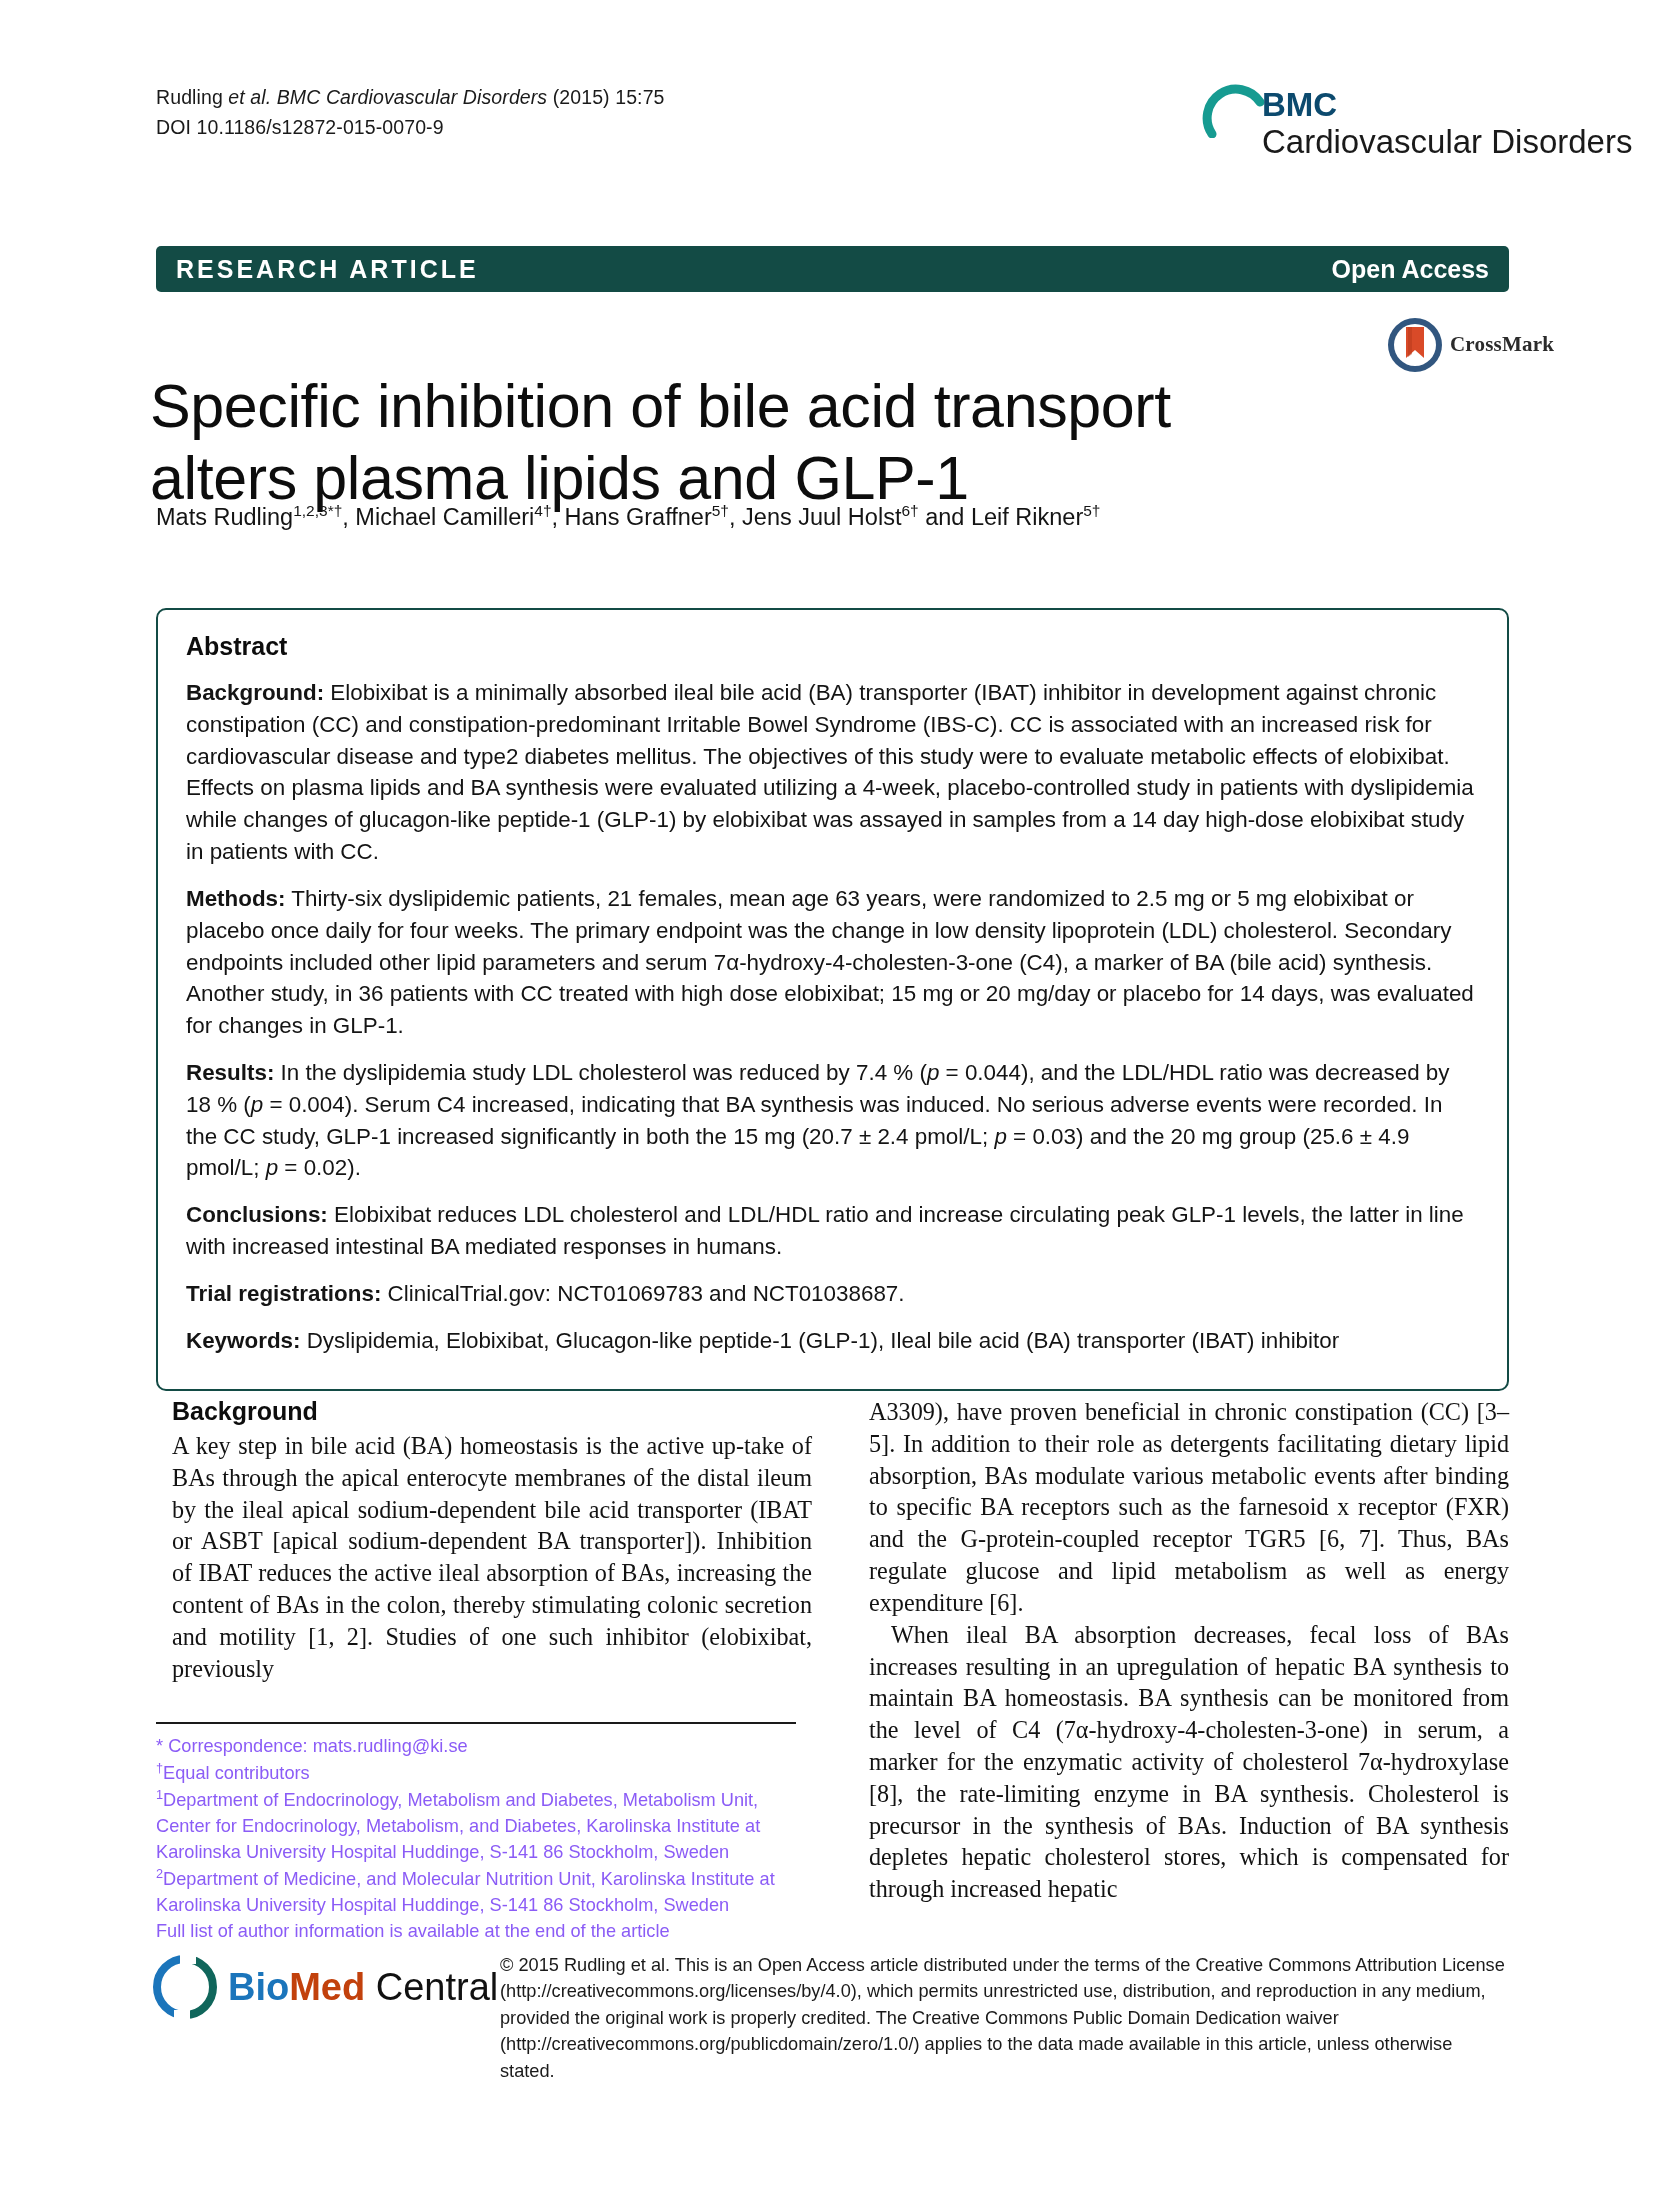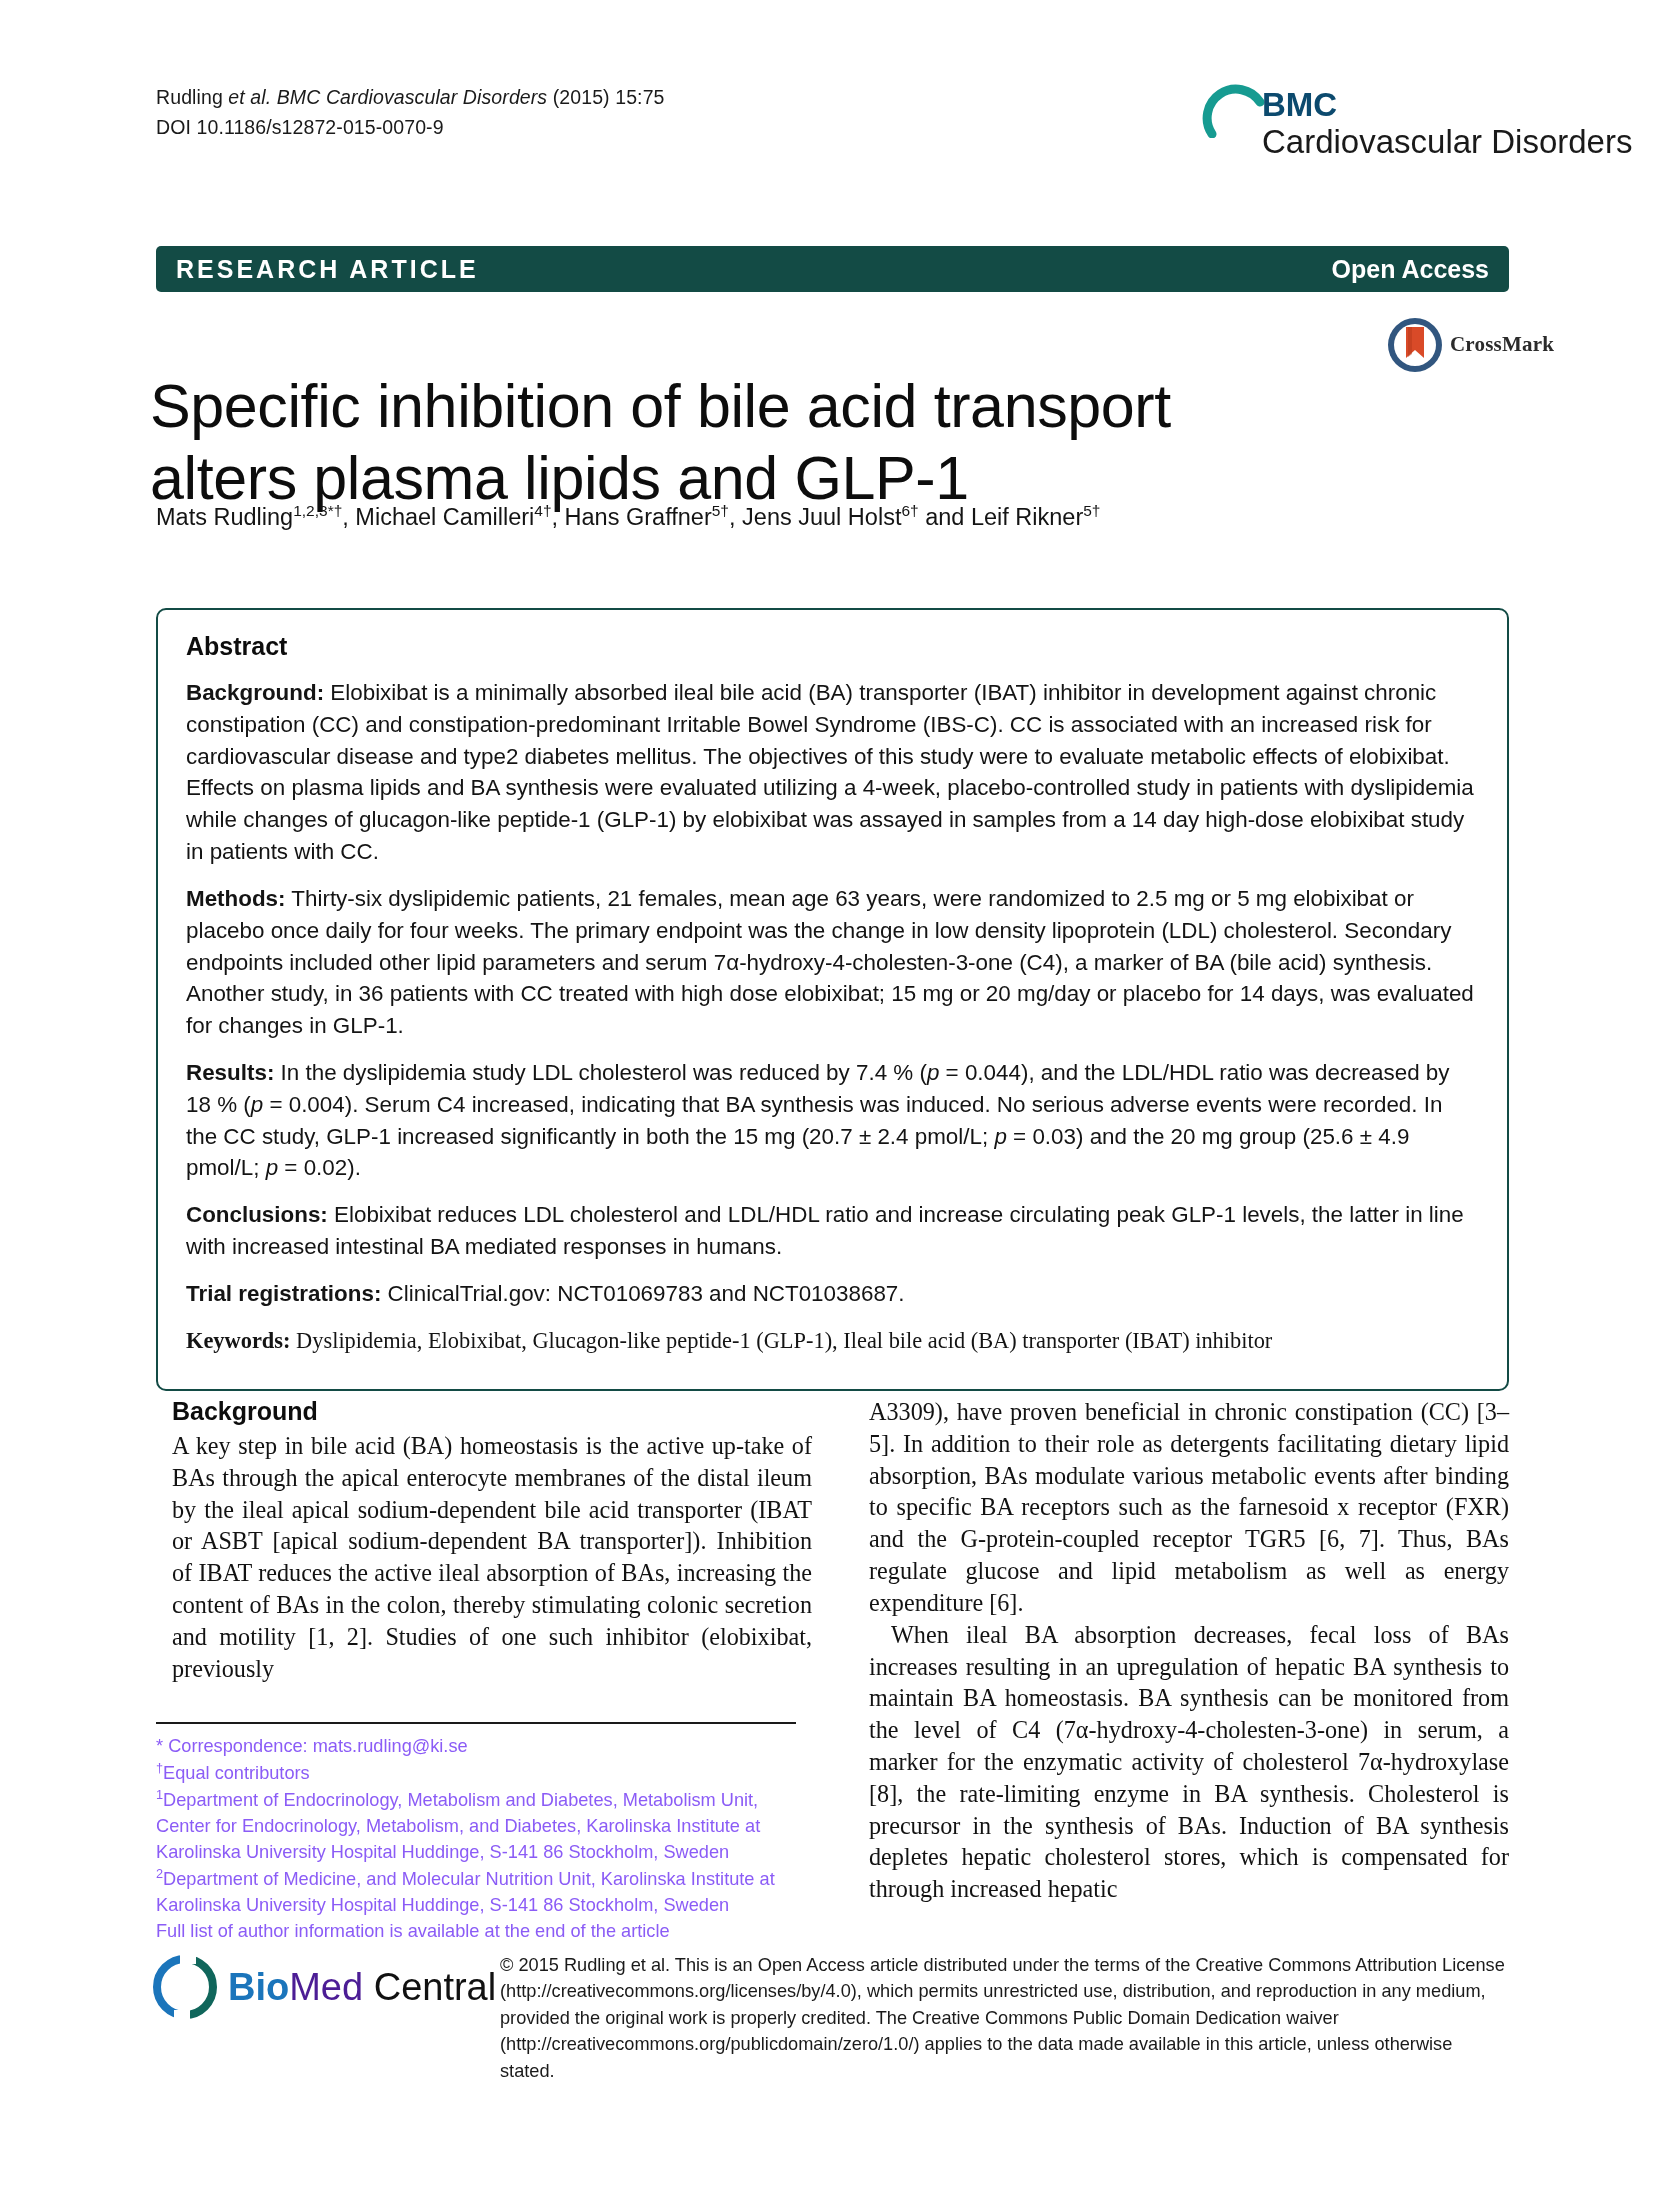--- a/index.html
+++ b/index.html
@@ -169,21 +169,21 @@
     font-weight: 700;
     color: #0d0d0d;
   }
   .abstract p {
     margin: 0 0 15px 0;
     font-size: 22.4px;
     line-height: 1.42;
     color: #141414;
     text-align: left;
   }
-  .abstract p:last-child { margin-bottom: 9px; font-family: Liberation Serif, serif; }
+  .abstract p:last-child { margin-bottom: 9px; }
   .abstract b { font-weight: 700; }
   .abstract i { font-style: italic; }
 
   
   .body-cols {
     position: absolute;
     left: 156px;
     top: 1396px;
     width: 1353px;
     height: 520px;
@@ -254,21 +254,21 @@
     position: absolute;
     left: 76px;
     top: 16px;
     font-size: 38px;
     font-weight: 400;
     line-height: 1;
     white-space: nowrap;
     font-family: "Liberation Sans", sans-serif;
   }
   .bmcentral-text .bio { color: #1b75bb; font-weight: 700; }
-  .bmcentral-text .med { color: #4c1d95; font-weight: 400; }
+  .bmcentral-text .med { color: #c2410c; font-weight: 700; }
   .bmcentral-text .central { color: #111111; font-weight: 400; }
 
   .license {
     position: absolute;
     left: 500px;
     top: 1952px;
     width: 1010px;
     font-family: "Liberation Sans", sans-serif;
     font-size: 18.2px;
     line-height: 1.45;

